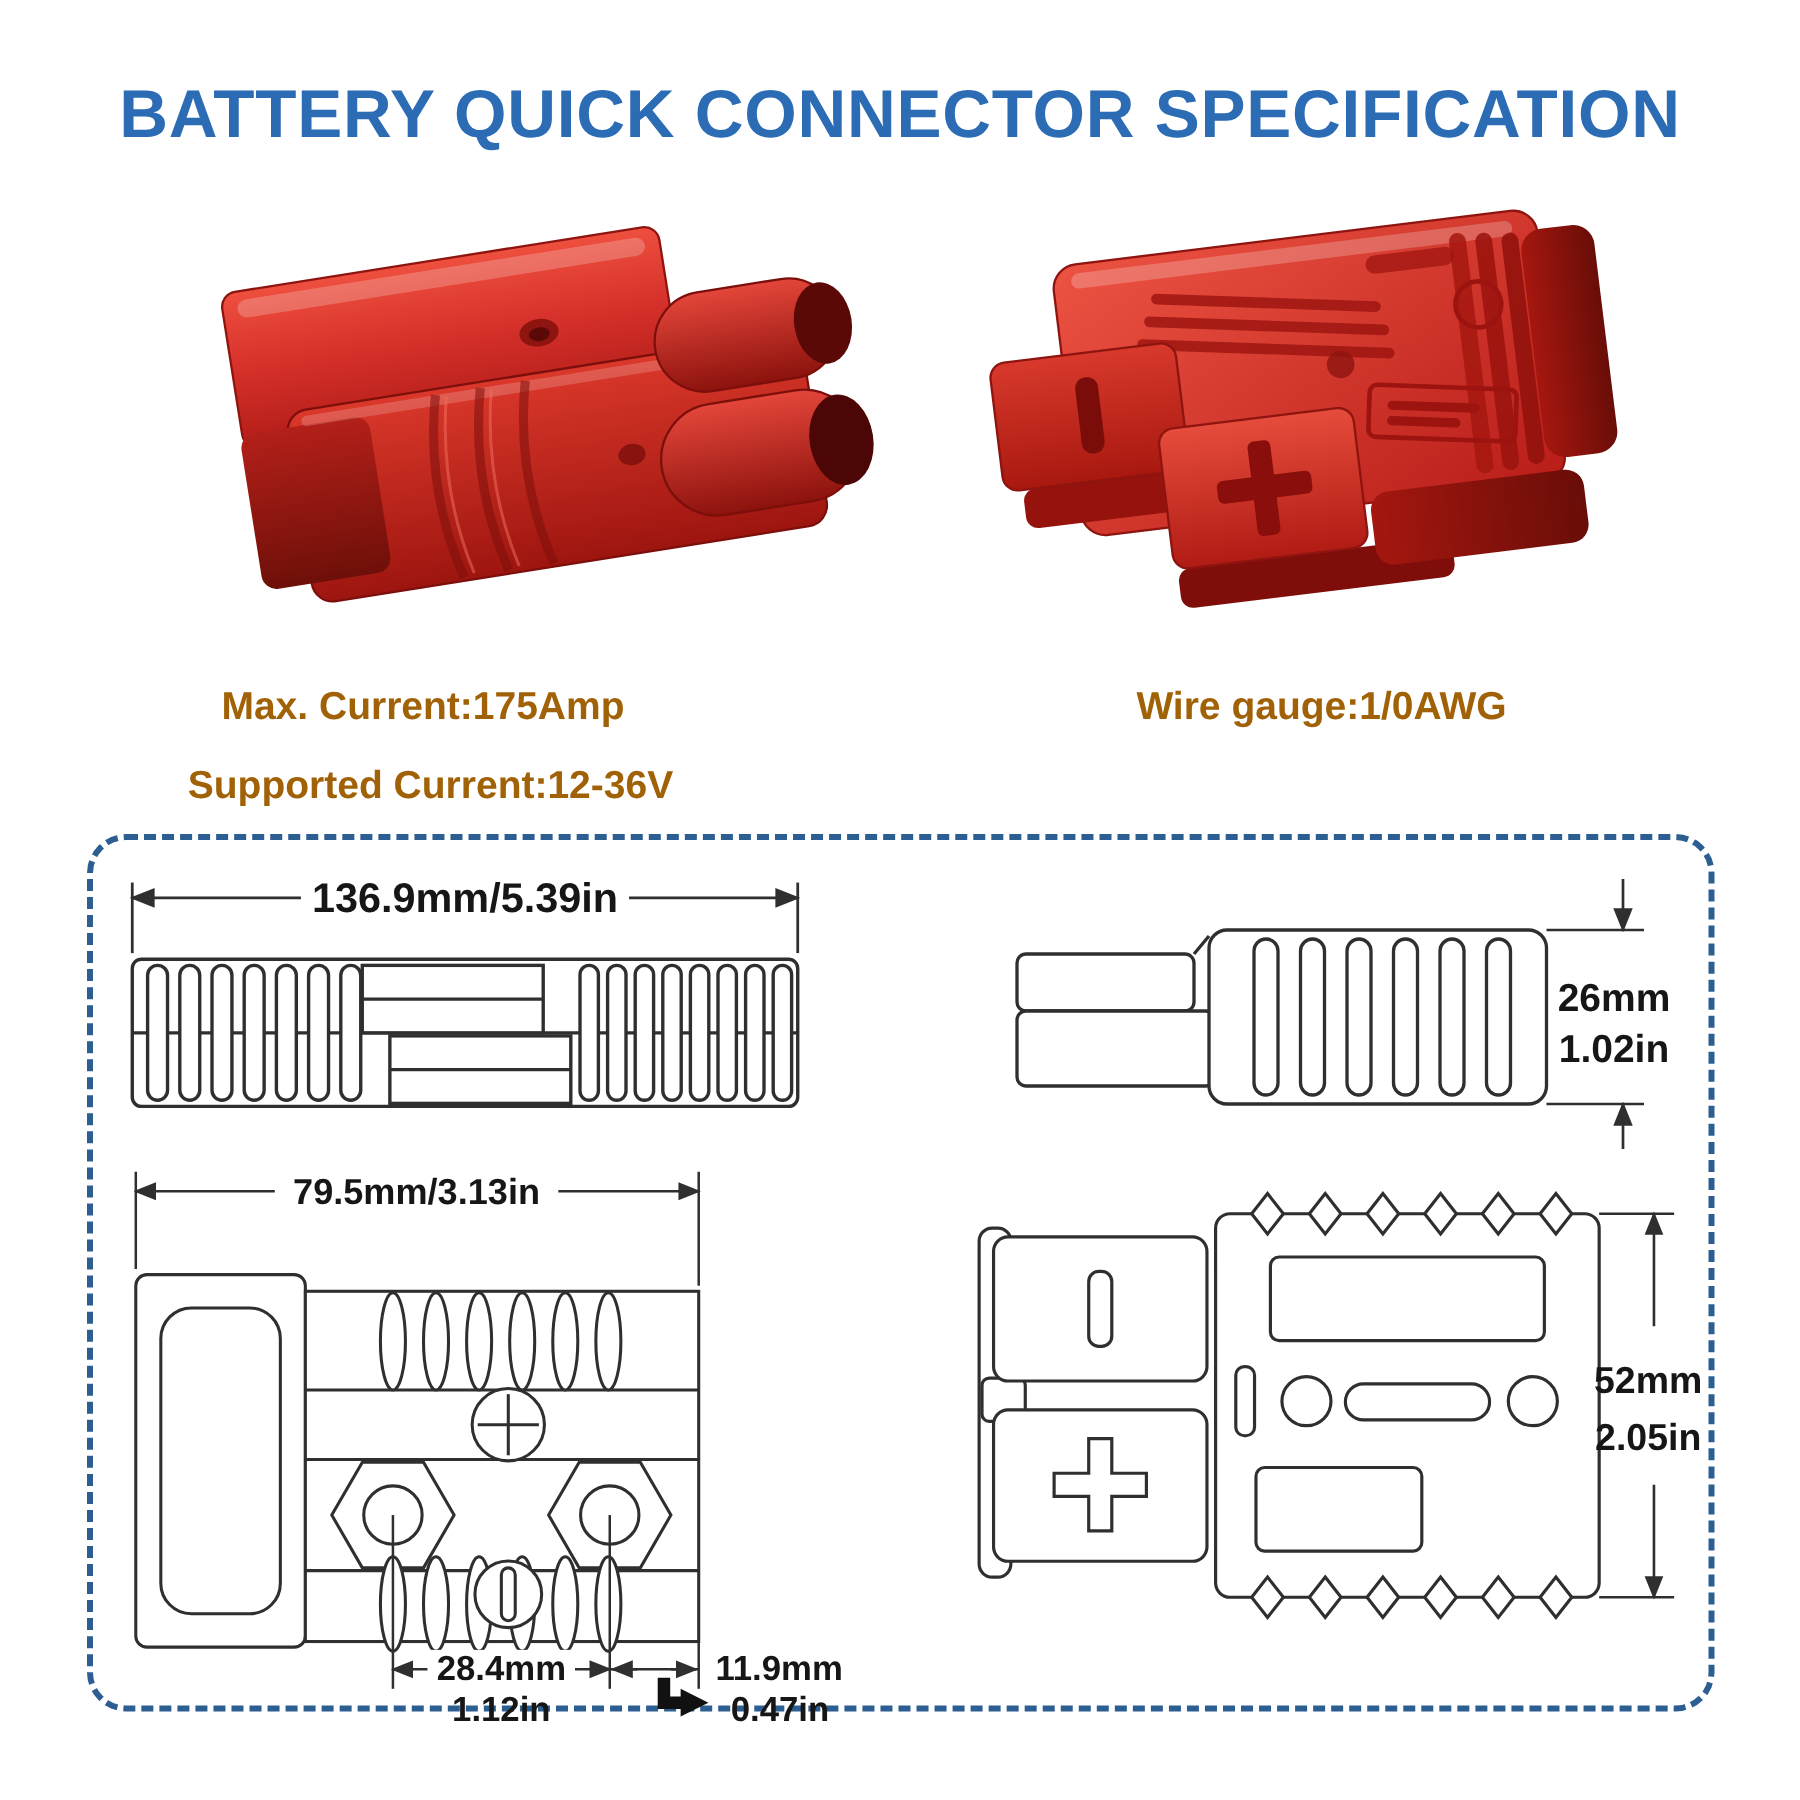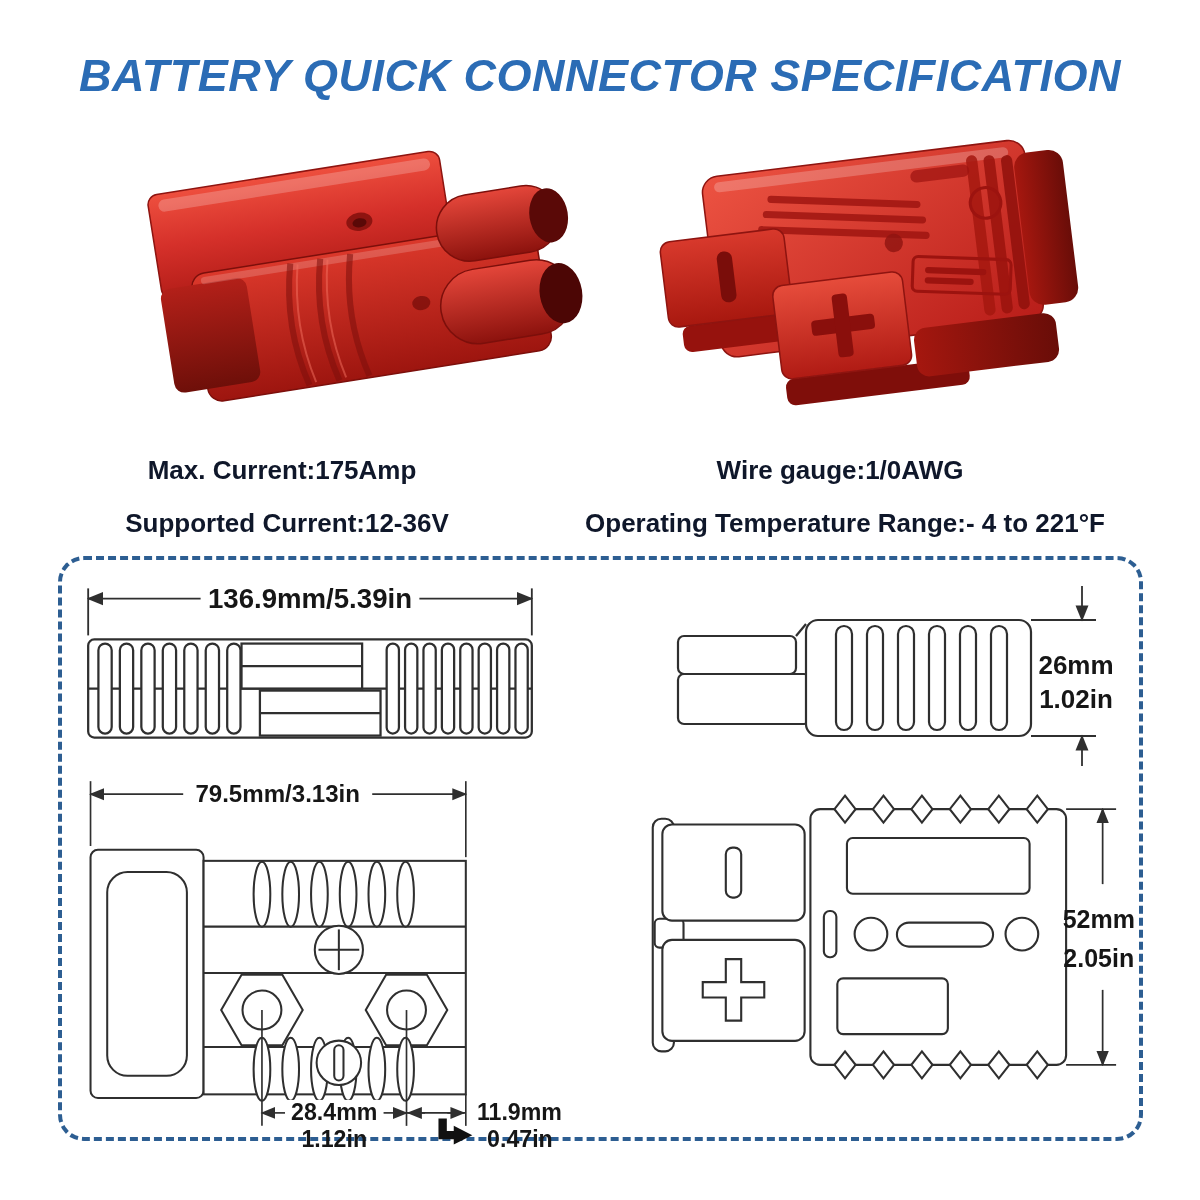--- a/index.html
+++ b/index.html
@@ -1,22 +1,22 @@
 <!DOCTYPE html>
 <html><head>
 <meta charset="utf-8">
 <style>
   html,body{margin:0;padding:0;background:#ffffff;}
   body{width:1200px;height:1200px;position:relative;font-family:"Liberation Sans",sans-serif;}
   .page{position:absolute;left:0;top:0;width:1200px;height:1200px;background:#ffffff;overflow:hidden;}
   .title{position:absolute;top:50px;left:0;width:1200px;margin:0;text-align:center;
-         font-size:45px;font-weight:700;color:#2b6cb5;letter-spacing:.5px;white-space:nowrap;font-style:italic;}
-  .spec{position:absolute;font-size:26px;font-weight:700;color:#0f172a;text-align:center;white-space:nowrap;}
+         font-size:45px;font-weight:700;color:#2b6cb5;letter-spacing:.5px;white-space:nowrap;}
+  .spec{position:absolute;font-size:26px;font-weight:700;color:#a16207;text-align:center;white-space:nowrap;}
   .spec-current{left:72px;top:455px;width:420px;}
-  .spec-gauge{left:640px;top:455px;width:400px;text-align:center;}
+  .spec-gauge{left:681px;top:455px;width:400px;text-align:center;}
   .spec-voltage{left:72px;top:508px;width:430px;}
   .spec-temp{left:585px;top:508px;width:520px;}
   .drawing-box{position:absolute;left:58px;top:556px;width:1085px;height:585px;
                border:4px dashed #2d5e92;border-radius:26px;box-sizing:border-box;background:#ffffff;}
   .abs{position:absolute;}
   svg.drawing text{font-family:"Liberation Sans",sans-serif;font-weight:700;fill:#161616;}
   svg.drawing .ln{stroke:#2f2f2f;stroke-width:2.2;fill:none;}
   svg.drawing .fw{fill:#ffffff;stroke:#2f2f2f;stroke-width:2.2;}
   svg.drawing .dim{stroke:#2f2f2f;stroke-width:1.8;fill:none;}
 </style>
@@ -136,21 +136,20 @@
         <rect x="148" y="148" width="128" height="92" rx="10" fill="url(#gBlockB)" stroke="#8e1410" stroke-width="1.5"></rect>
         <rect x="182" y="186" width="62" height="15" rx="4" fill="#8a0f0c"></rect>
         <rect x="205" y="163" width="15" height="62" rx="4" fill="#8a0f0c"></rect>
       </g>
     </g>
   </svg>
 
   <div class="spec spec-current">Max. Current:175Amp</div>
   <div class="spec spec-gauge">Wire gauge:1/0AWG</div>
   <div class="spec spec-voltage">Supported Current:12-36V</div>
-  <div class="spec spec-temp">Operating Temperature Range:- 4 to 221°F</div>
 
   <div class="drawing-box"></div>
 
   <svg class="drawing abs" style="left:80px;top:576px" width="460" height="174" viewBox="0 0 450 170">
     <g>
       <line class="dim" x1="8" y1="12" x2="8" y2="58"></line>
       <line class="dim" x1="442" y1="12" x2="442" y2="58"></line>
       <line class="dim" x1="118" y1="22" x2="8" y2="22" marker-end="url(#arr)"></line>
       <line class="dim" x1="332" y1="22" x2="442" y2="22" marker-end="url(#arr)"></line>
       <text x="225" y="31" font-size="27" text-anchor="middle">136.9mm/5.39in</text>

